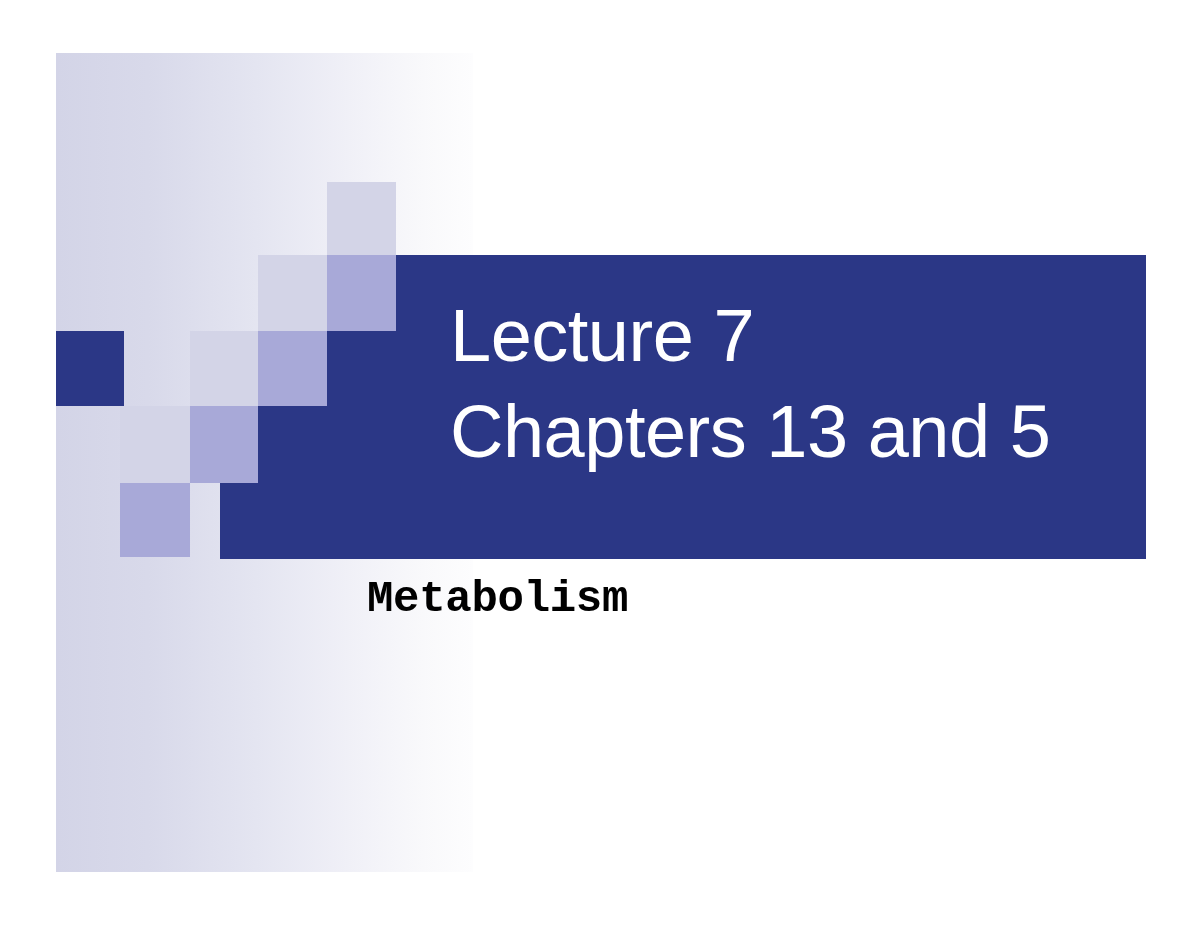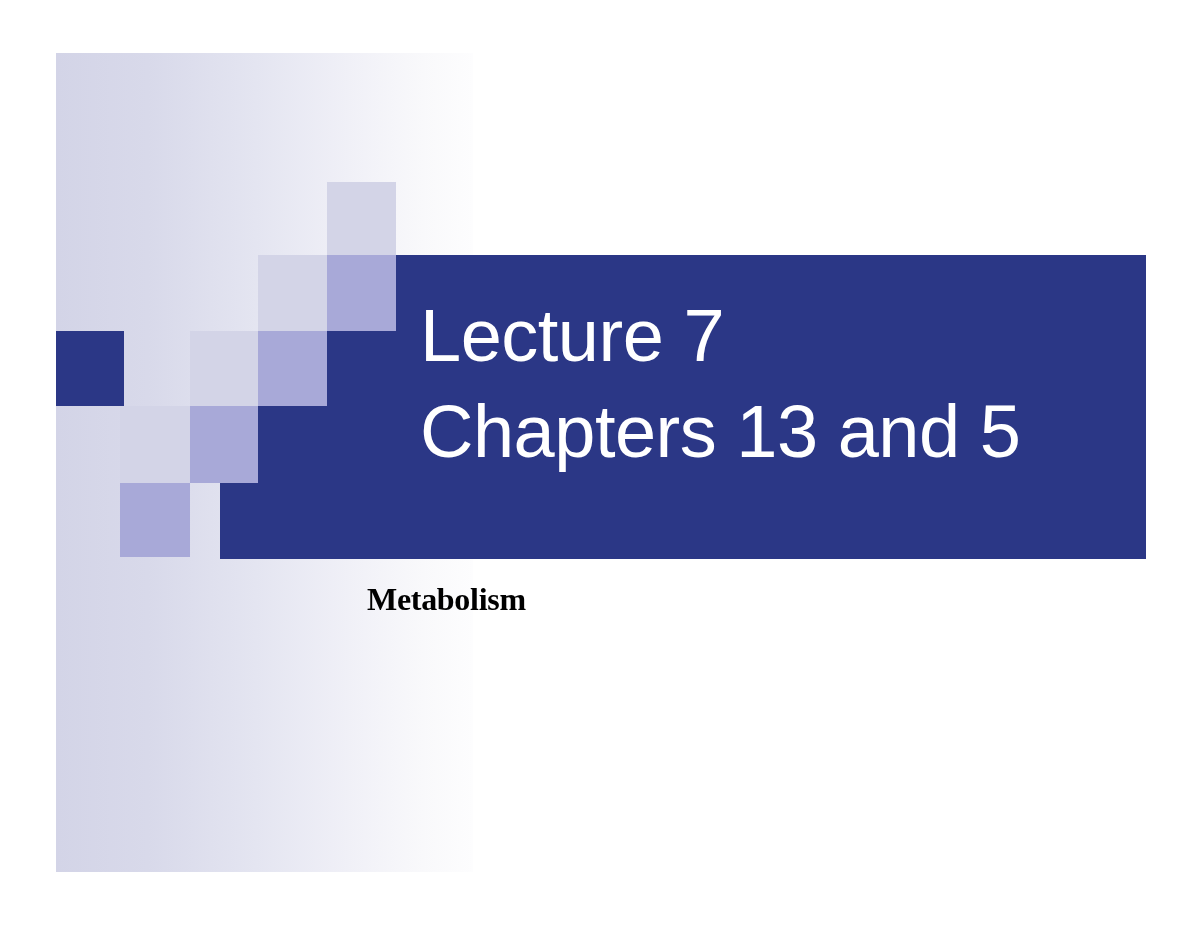--- a/index.html
+++ b/index.html
@@ -54,29 +54,29 @@
     top: 288px;
     width: 700px;
     color: #ffffff;
     font-family: "Liberation Sans", sans-serif;
     font-size: 74px;
     font-weight: normal;
     line-height: 96px;
     letter-spacing: -0.5px;
     white-space: nowrap;
   }
-  .title-line { display: block; }
+  .title-line { display: block; margin-left: 30px; }
 
   .subtitle-text {
     position: absolute;
     left: 367px;
     top: 575px;
     color: #000000;
-    font-family: Liberation Serif, serif;
-    font-size: 32px;
+    font-family: Liberation Mono, monospace;
+    font-size: 44px;
     font-weight: bold;
     line-height: 48px;
     letter-spacing: -0.3px;
     white-space: nowrap;
   }
 </style>
 </head>
 <body>
 
 <div id="slide">

